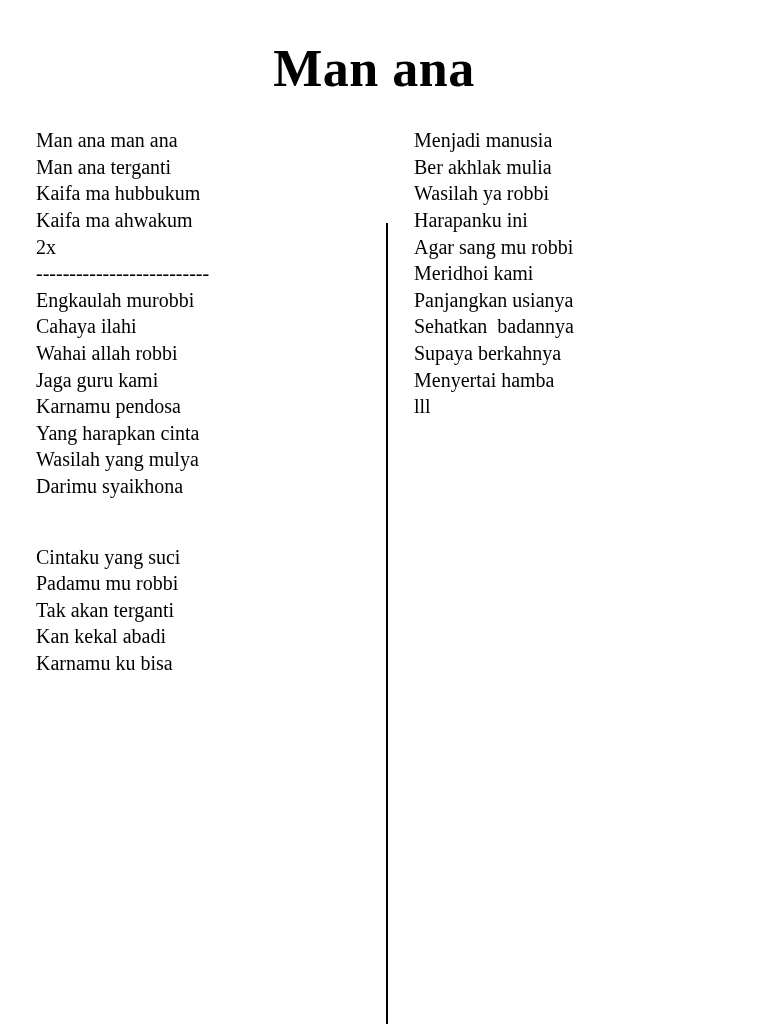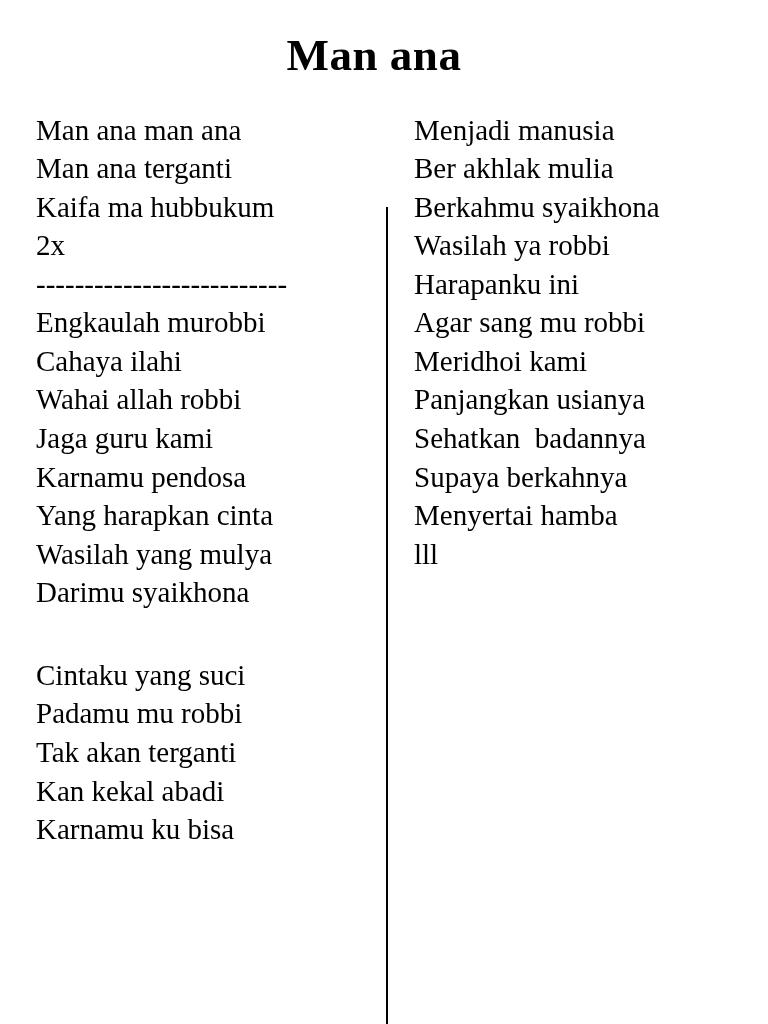--- a/index.html
+++ b/index.html
@@ -17,36 +17,36 @@
   .page {
     position: relative;
     width: 768px;
     height: 1024px;
     box-sizing: border-box;
   }
   .doc-title {
     text-align: center;
     font-family: "Liberation Serif", serif;
     font-weight: bold;
-    font-size: 45px;
+    font-size: 52px;
     letter-spacing: 0.5px;
-    margin: 7px;
+    margin: 16px;
     padding-top: 24px;
     padding-right: 20px;
     line-height: 1.1;
   }
   .columns {
     position: relative;
     display: flex;
     align-items: flex-start;
     margin-top: 30px;
     padding-left: 36px;
   }
   .col {
-    font-size: 29px;
+    font-size: 20px;
     line-height: 1.33;
   }
   .col-left {
     width: 348px;
   }
   .col-right {
     width: 330px;
     padding-left: 30px;
   }
   .line {
@@ -75,20 +75,21 @@
   <h1 class="doc-title">Man ana</h1>
 
   <div class="columns">
 
     <div class="vrule"></div>
 
     <div class="col col-left">
       <div class="line">Man ana man ana</div>
       <div class="line">Man ana terganti</div>
       <div class="line">Kaifa ma hubbukum</div>
+      <div class="line">Kaifa ma ahwakum</div>
       <div class="line">2x</div>
       <div class="line divider-line">--------------------------</div>
       <div class="line">Engkaulah murobbi</div>
       <div class="line">Cahaya ilahi</div>
       <div class="line">Wahai allah robbi</div>
       <div class="line">Jaga guru kami</div>
       <div class="line">Karnamu pendosa</div>
       <div class="line">Yang harapkan cinta</div>
       <div class="line">Wasilah yang mulya</div>
       <div class="line">Darimu syaikhona</div>
@@ -98,21 +99,20 @@
       <div class="line">Cintaku yang suci</div>
       <div class="line">Padamu mu robbi</div>
       <div class="line">Tak akan terganti</div>
       <div class="line">Kan kekal abadi</div>
       <div class="line">Karnamu ku bisa</div>
     </div>
 
     <div class="col col-right">
       <div class="line">Menjadi manusia</div>
       <div class="line">Ber akhlak mulia</div>
-      <div class="line">Berkahmu syaikhona</div>
       <div class="line">Wasilah ya robbi</div>
       <div class="line">Harapanku ini</div>
       <div class="line">Agar sang mu robbi</div>
       <div class="line">Meridhoi kami</div>
       <div class="line">Panjangkan usianya</div>
       <div class="line">Sehatkan  badannya</div>
       <div class="line">Supaya berkahnya</div>
       <div class="line">Menyertai hamba</div>
       <div class="line">lll</div>
     </div>

